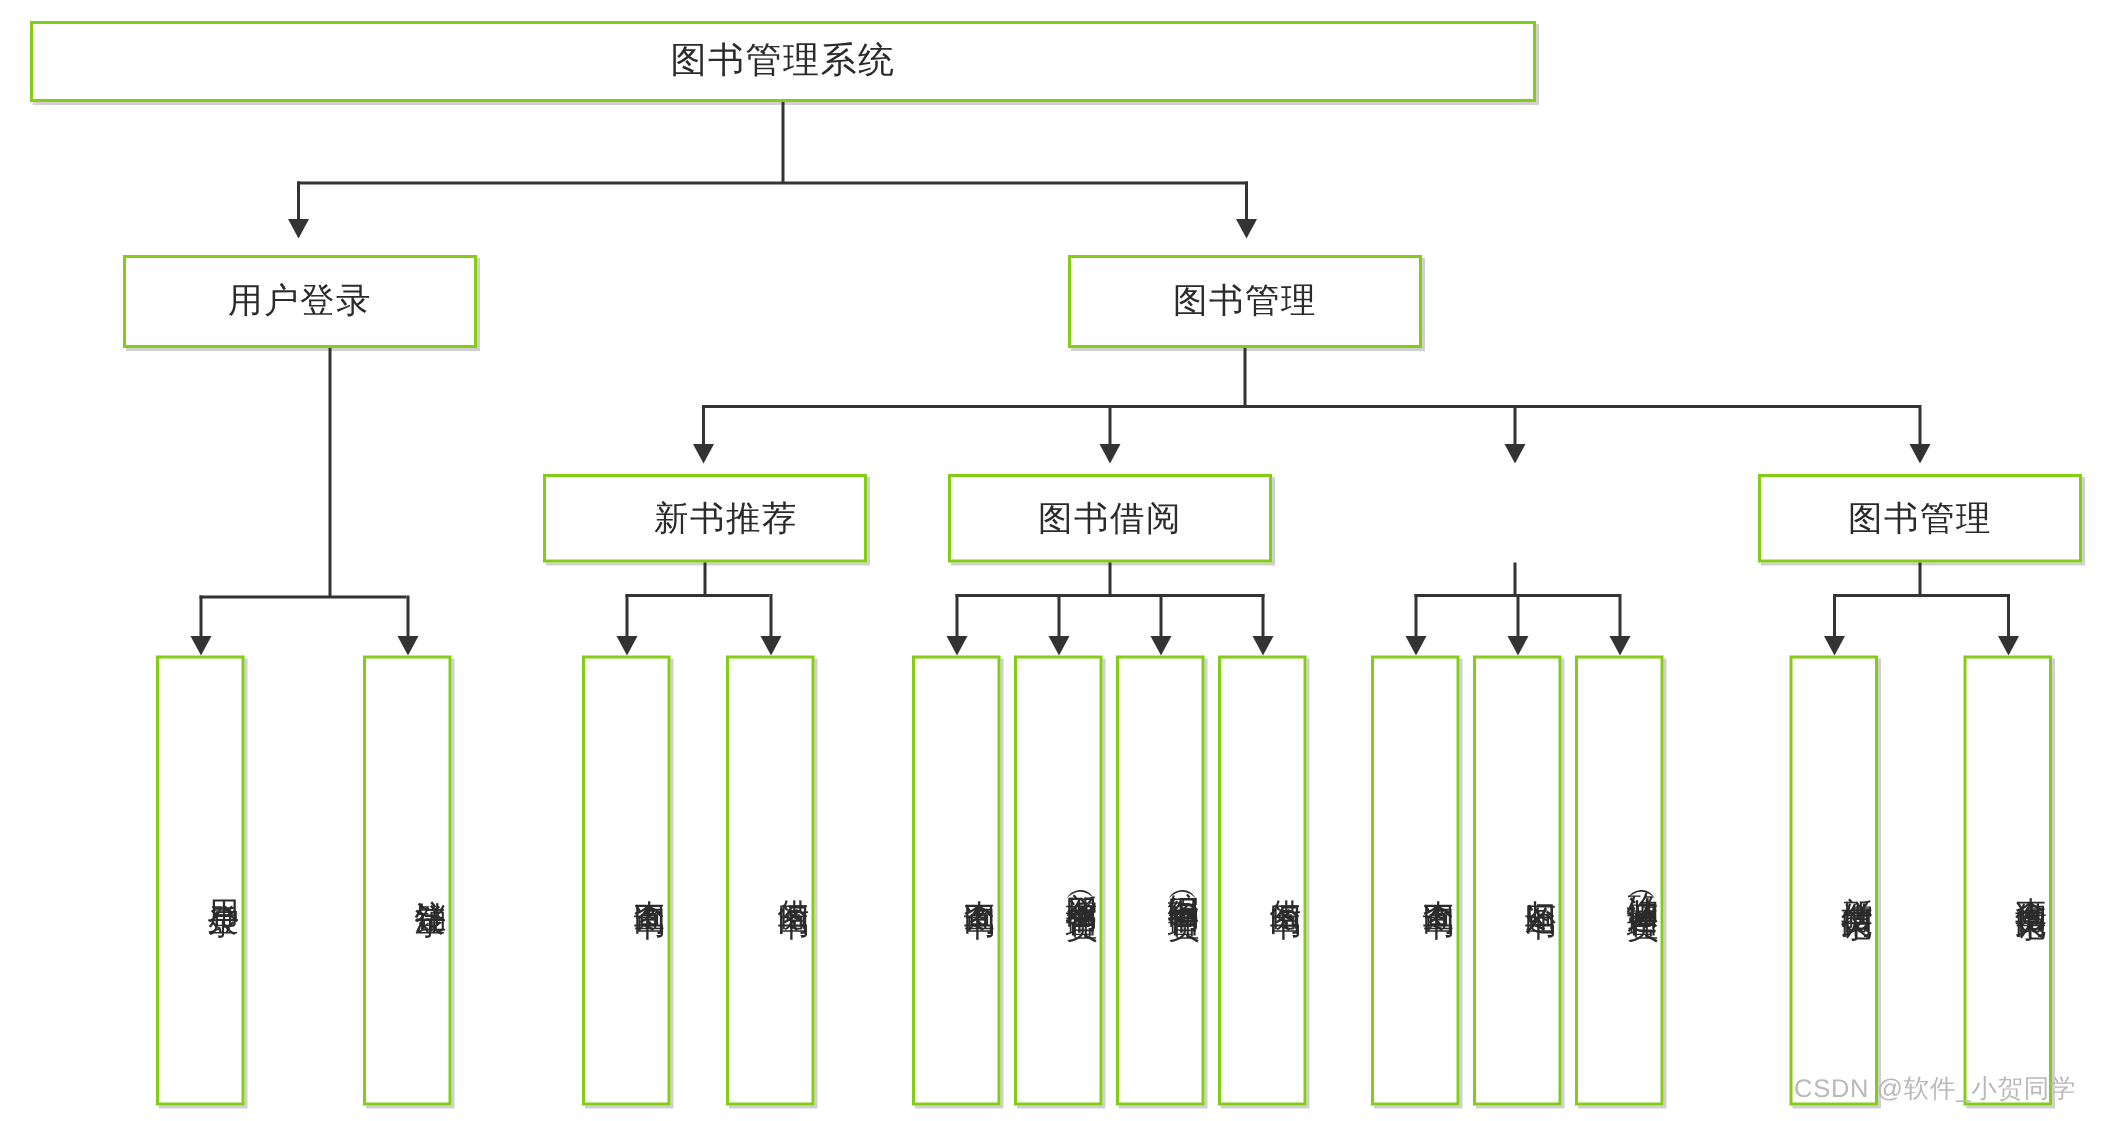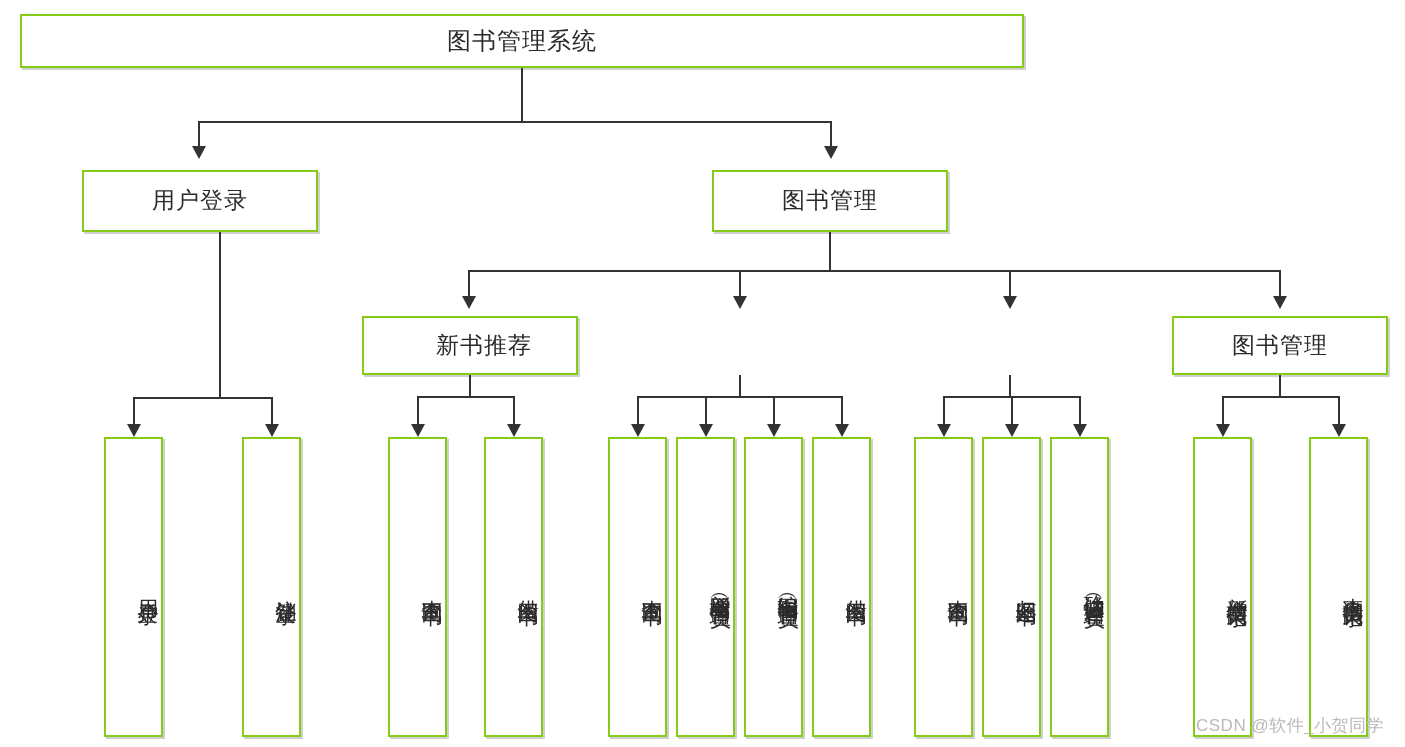--- a/index.html
+++ b/index.html
@@ -109,20 +109,23 @@
   <div class="ln v" style="left:739px; top:270px; height:27px;"></div>
   <div class="arrow" style="left:733px; top:296px;"></div>
   <div class="ln v" style="left:1009px; top:270px; height:27px;"></div>
   <div class="arrow" style="left:1003px; top:296px;"></div>
   <div class="ln v" style="left:1279px; top:270px; height:27px;"></div>
   <div class="arrow" style="left:1273px; top:296px;"></div>
 
   <div class="node horiz" style="left:362px; top:316px; width:216px; height:59px;padding-left:28px;">
     <span>新书推荐</span>
   </div>
+  <div class="node horiz" style="left:632px; top:316px; width:216px; height:59px;">
+    <span>图书借阅</span>
+  </div>
   <div class="node horiz" style="left:1172px; top:316px; width:216px; height:59px;">
     <span>图书管理</span>
   </div>
 
   <div class="ln v" style="left:469px; top:375px; height:22px;"></div>
   <div class="ln h" style="left:417px; top:396px; width:96px;"></div>
   <div class="ln v" style="left:417px; top:396px; height:29px;"></div>
   <div class="arrow" style="left:411px; top:424px;"></div>
   <div class="ln v" style="left:513px; top:396px; height:29px;"></div>
   <div class="arrow" style="left:507px; top:424px;"></div>

